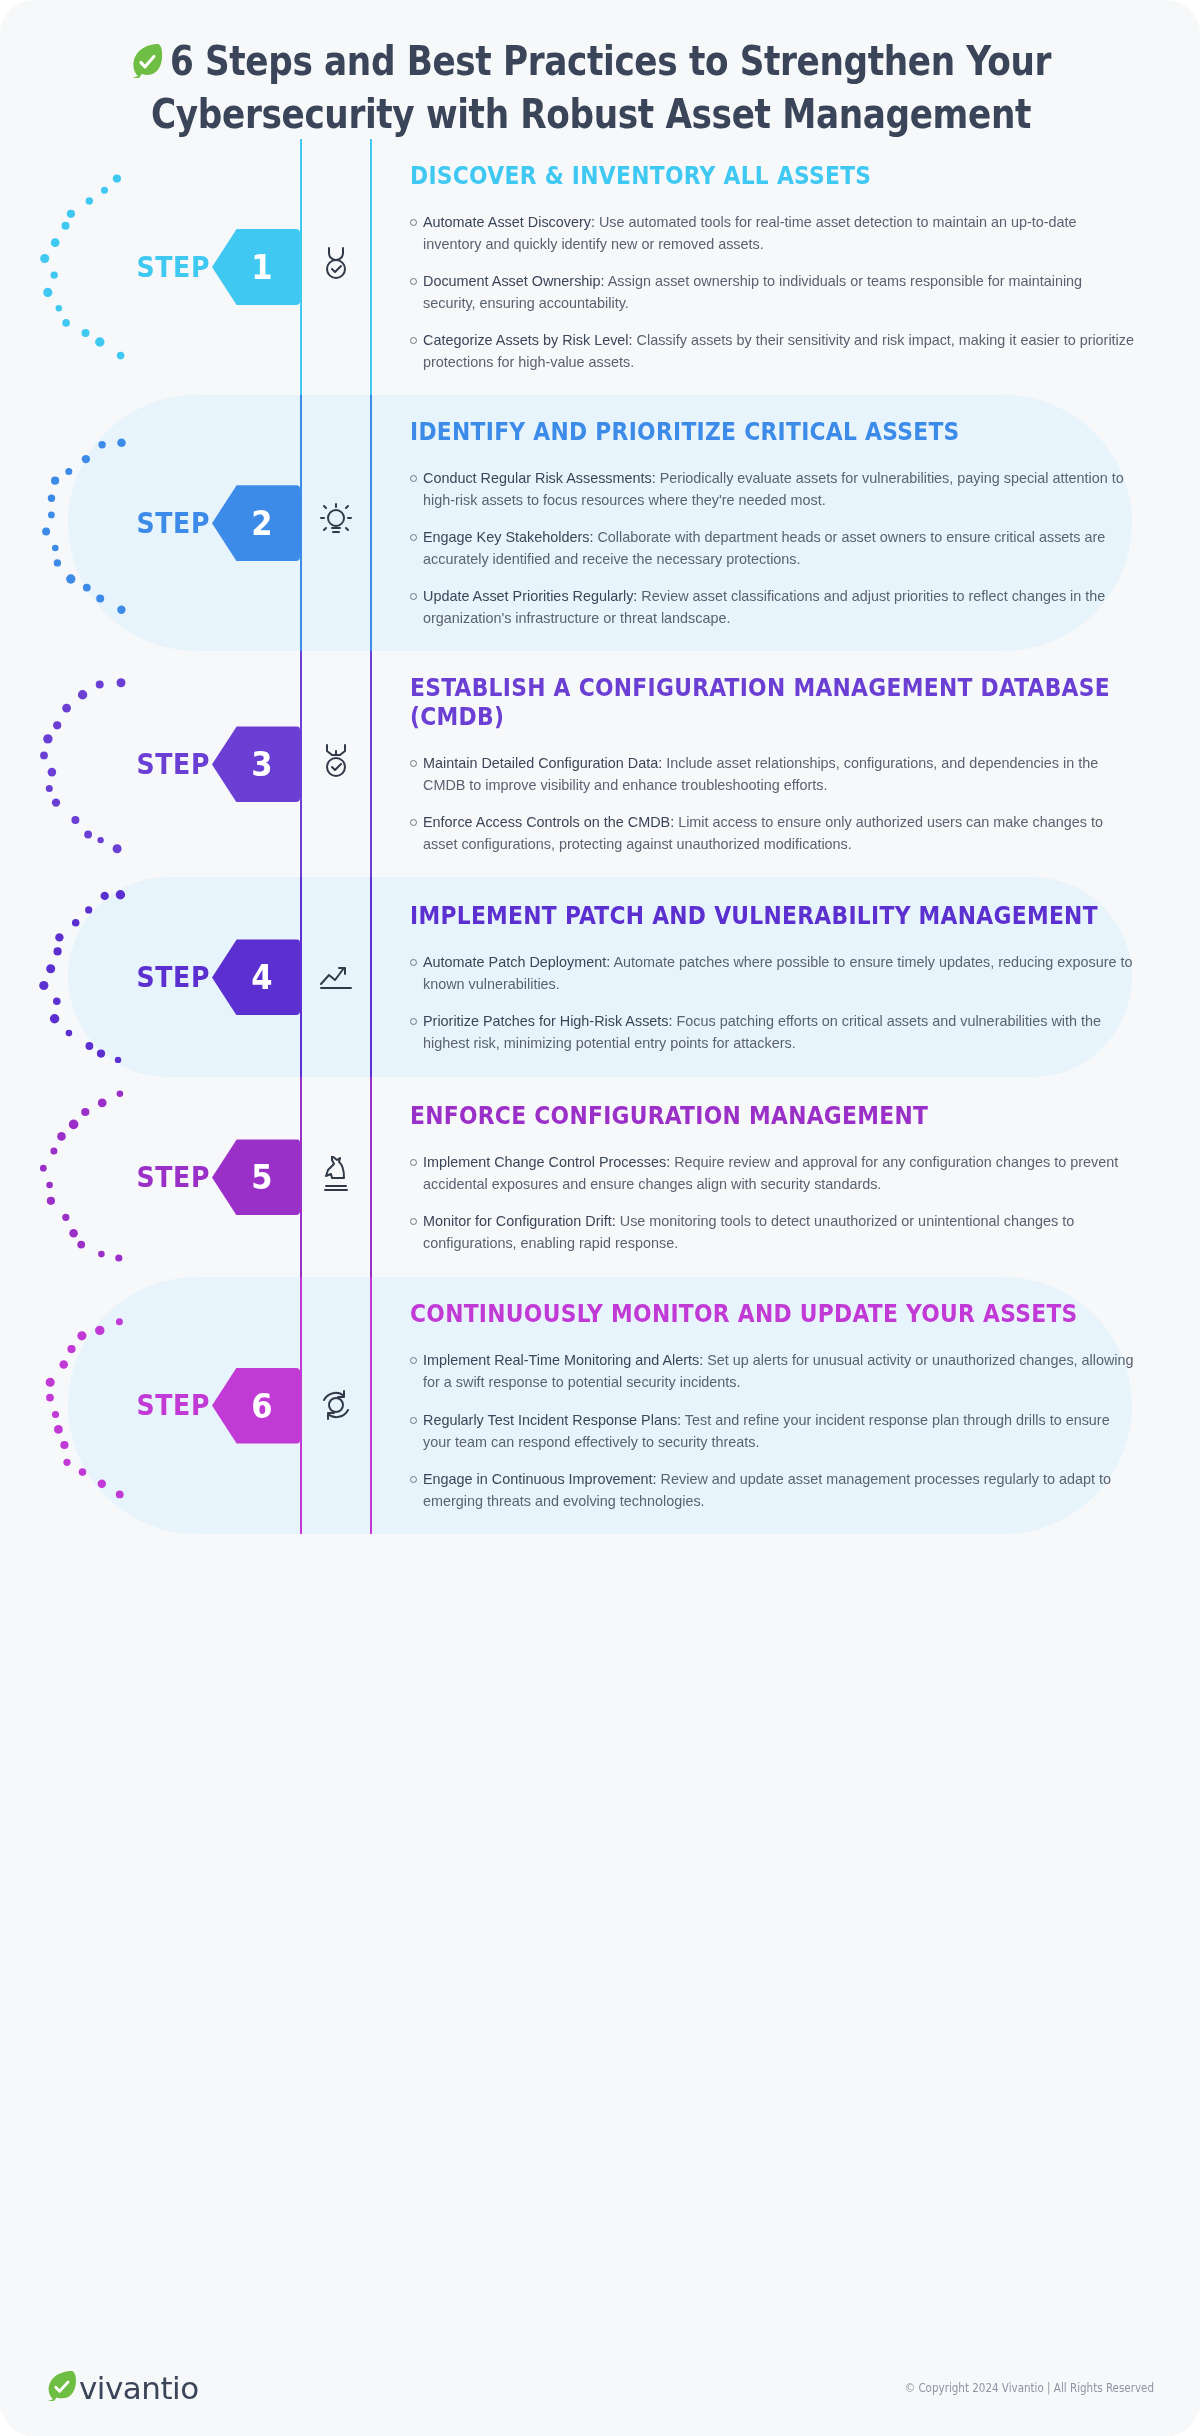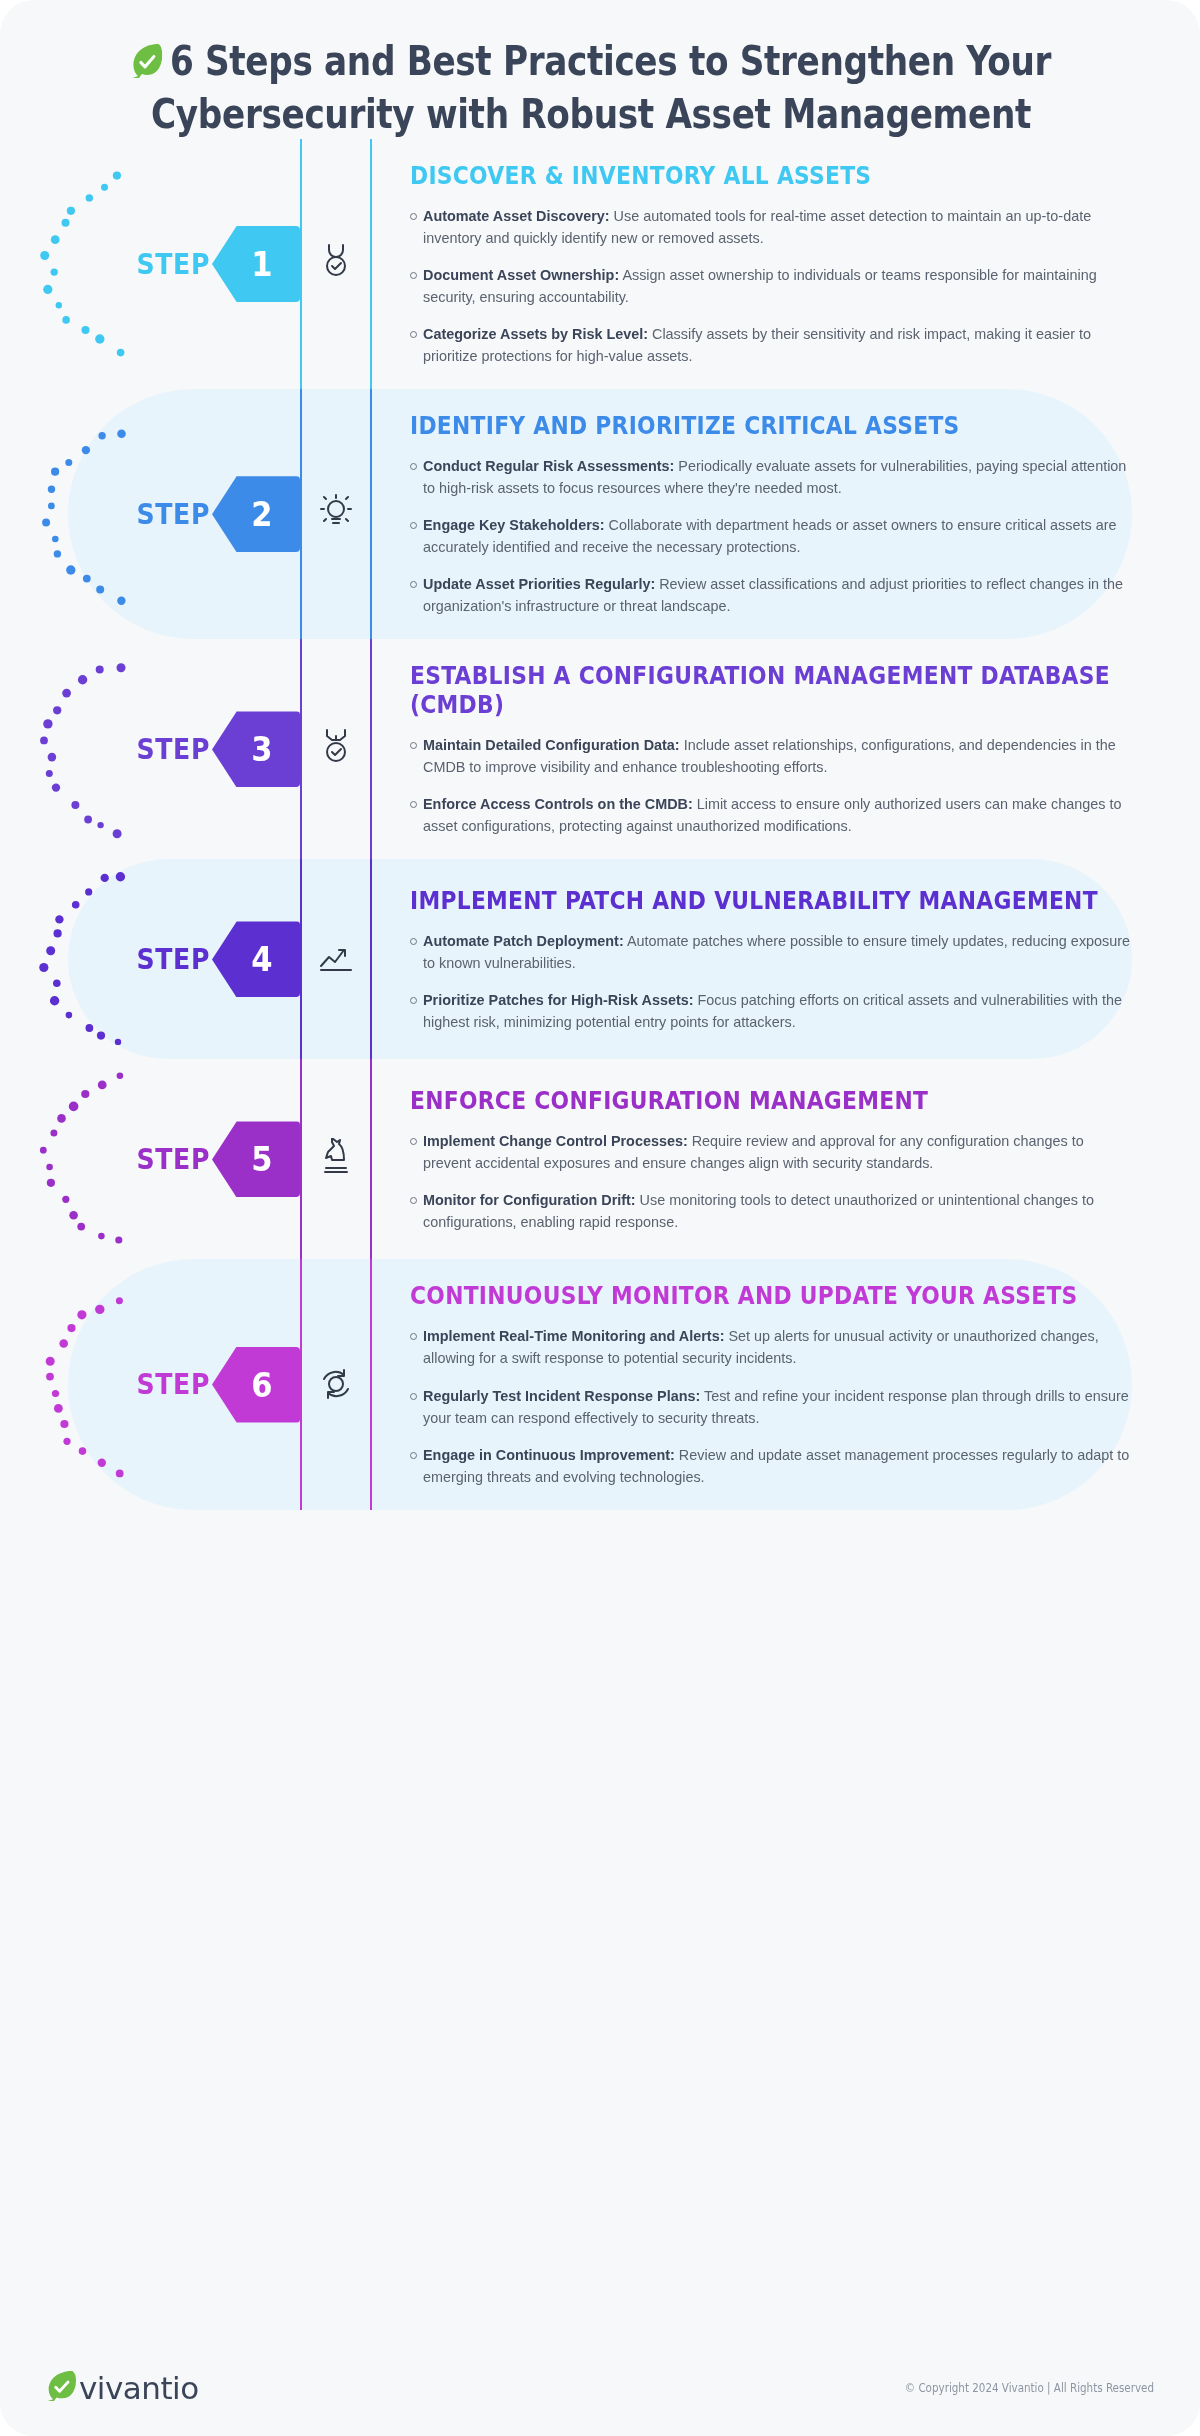--- a/index.html
+++ b/index.html
@@ -130,20 +130,21 @@
   .rail.right { right: 0; }
 
   .text-col {
     position: relative;
     z-index: 2;
     flex: 1 1 auto;
     padding: 22px 66px 22px 38px;
     display: flex;
     flex-direction: column;
     justify-content: center;
+    gap: 6px;
   }
   .step-heading {
     font-family: "DejaVu Sans Condensed", "Liberation Sans Narrow", "Liberation Sans", sans-serif;
     font-weight: 700;
     font-size: 25px;
     letter-spacing: 0.3px;
     margin-bottom: 15px;
     transform: scaleX(0.97);
     transform-origin: left;
   }
@@ -162,21 +163,21 @@
     position: absolute;
     left: 0;
     top: 8px;
     width: 5px;
     height: 5px;
     border: 1.4px solid #6c7483;
     border-radius: 50%;
   }
   .bullets b {
     color: #3b4559;
-    font-weight: 700;
+    font-weight: 400;
   }
 
   
   .footer {
     position: absolute;
     left: 0; right: 0; bottom: 0;
     height: 96px;
     display: flex;
     align-items: center;
     justify-content: space-between;

